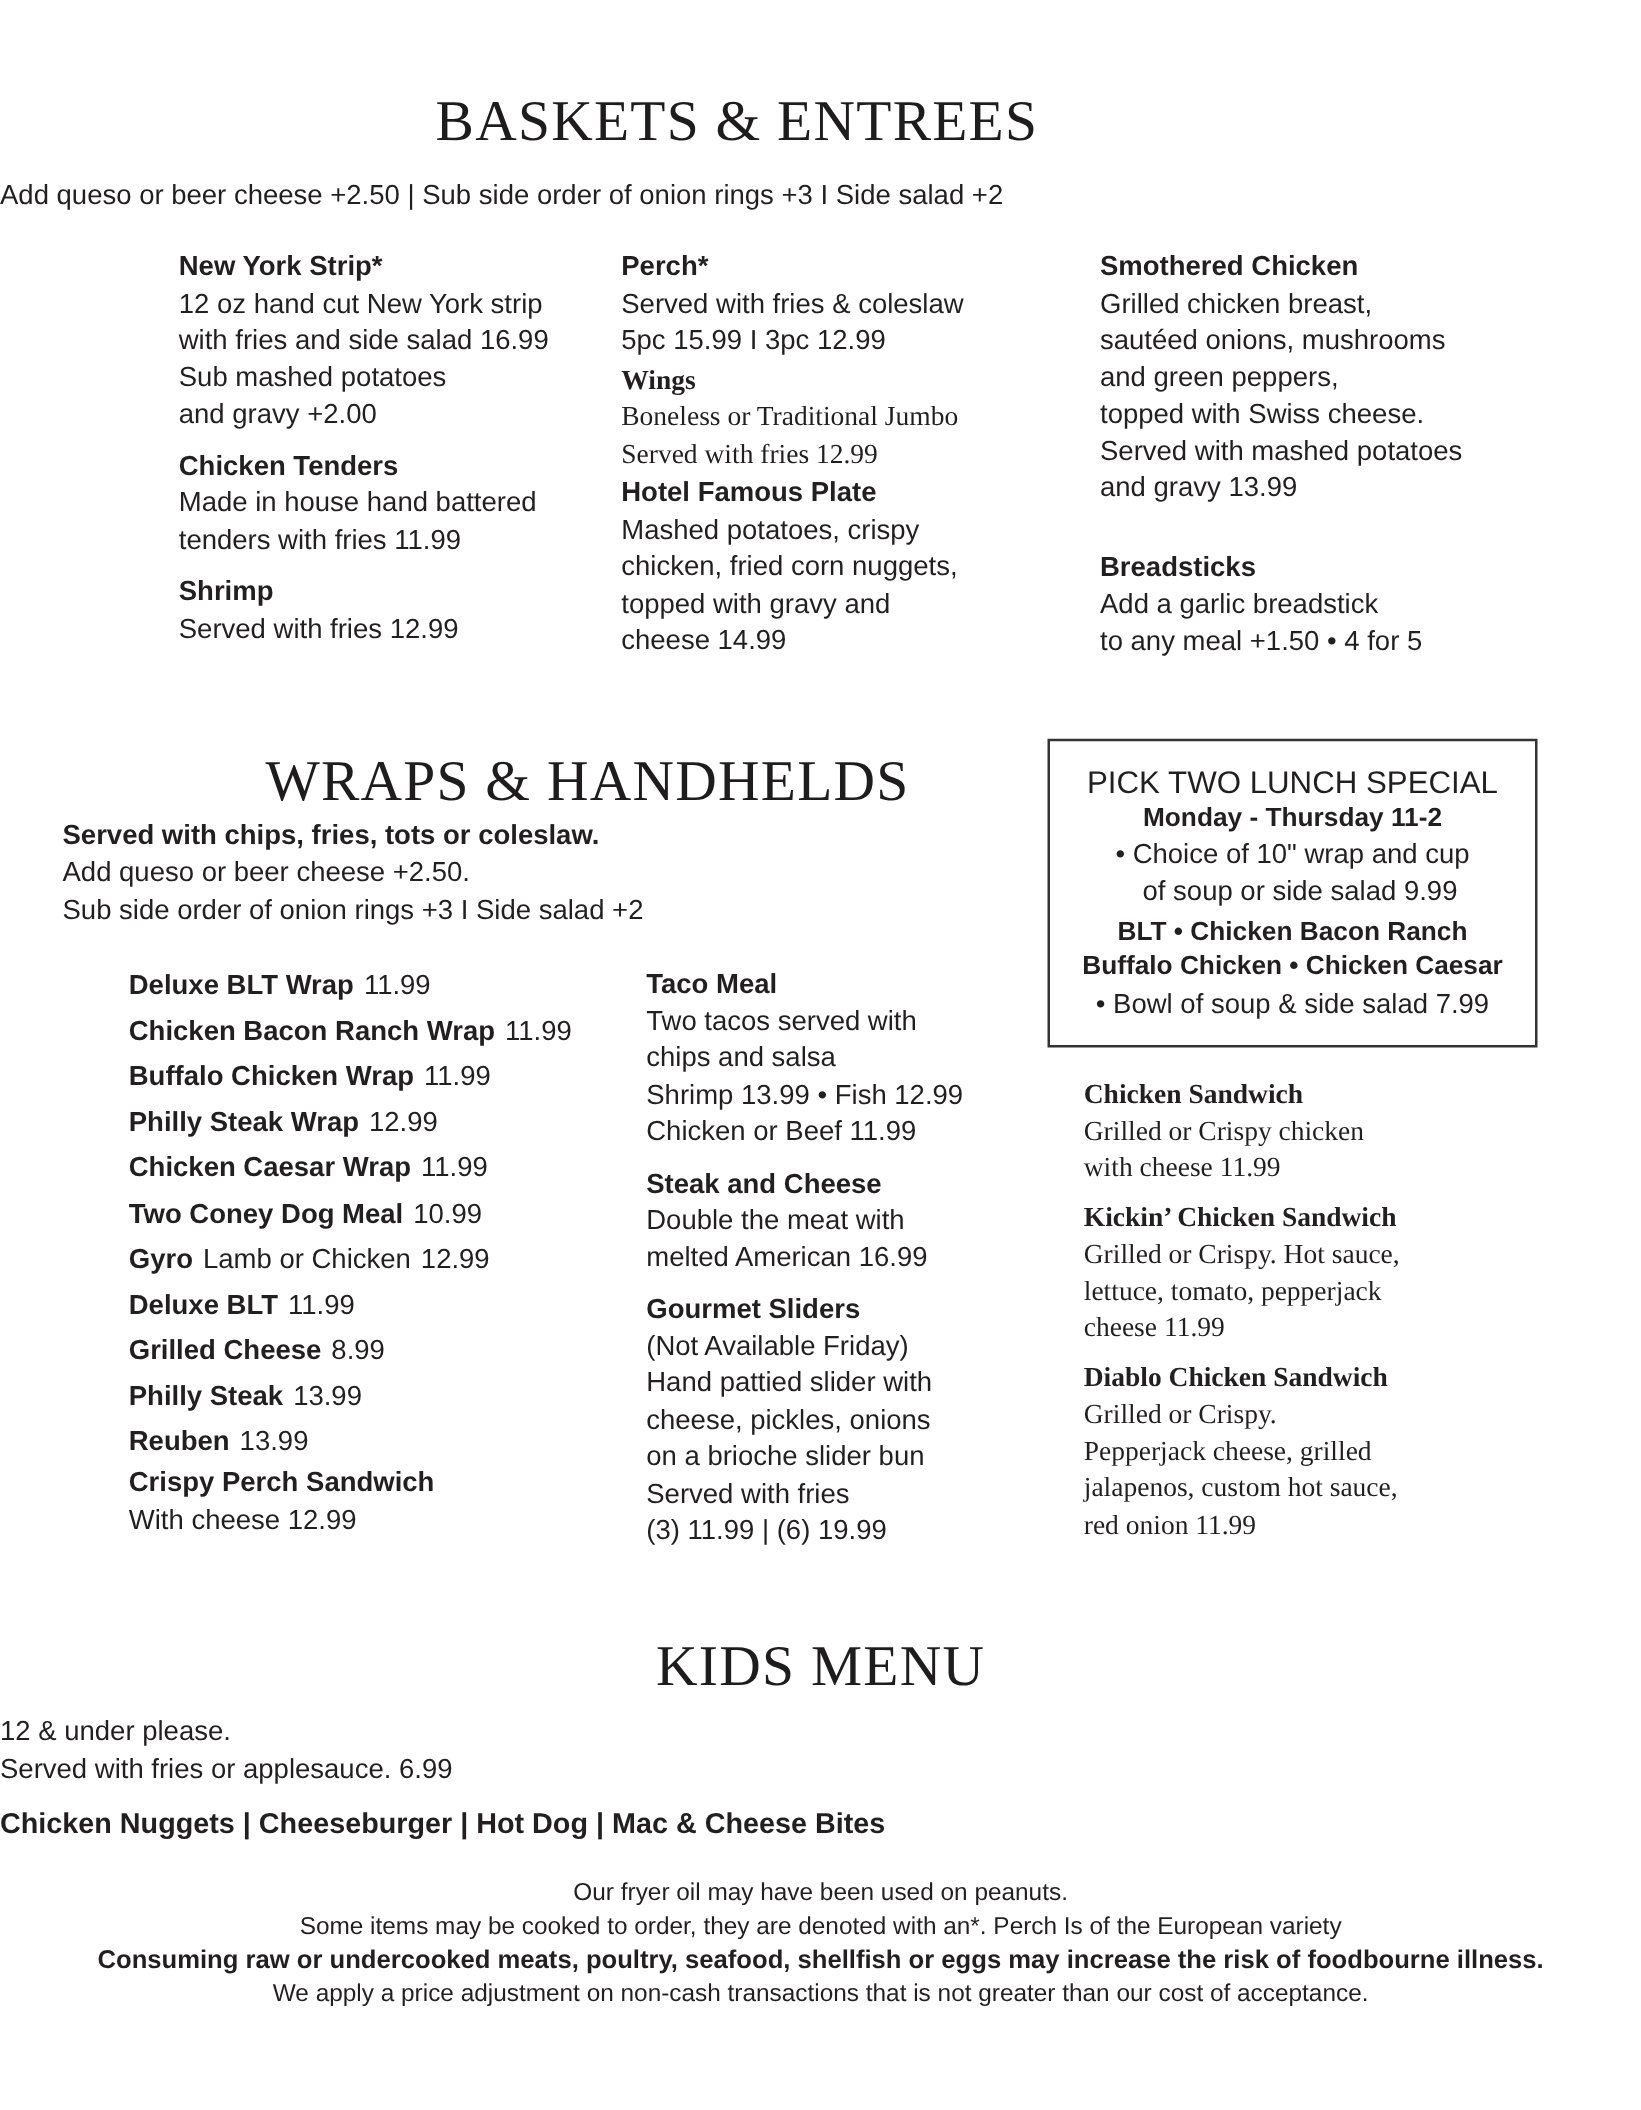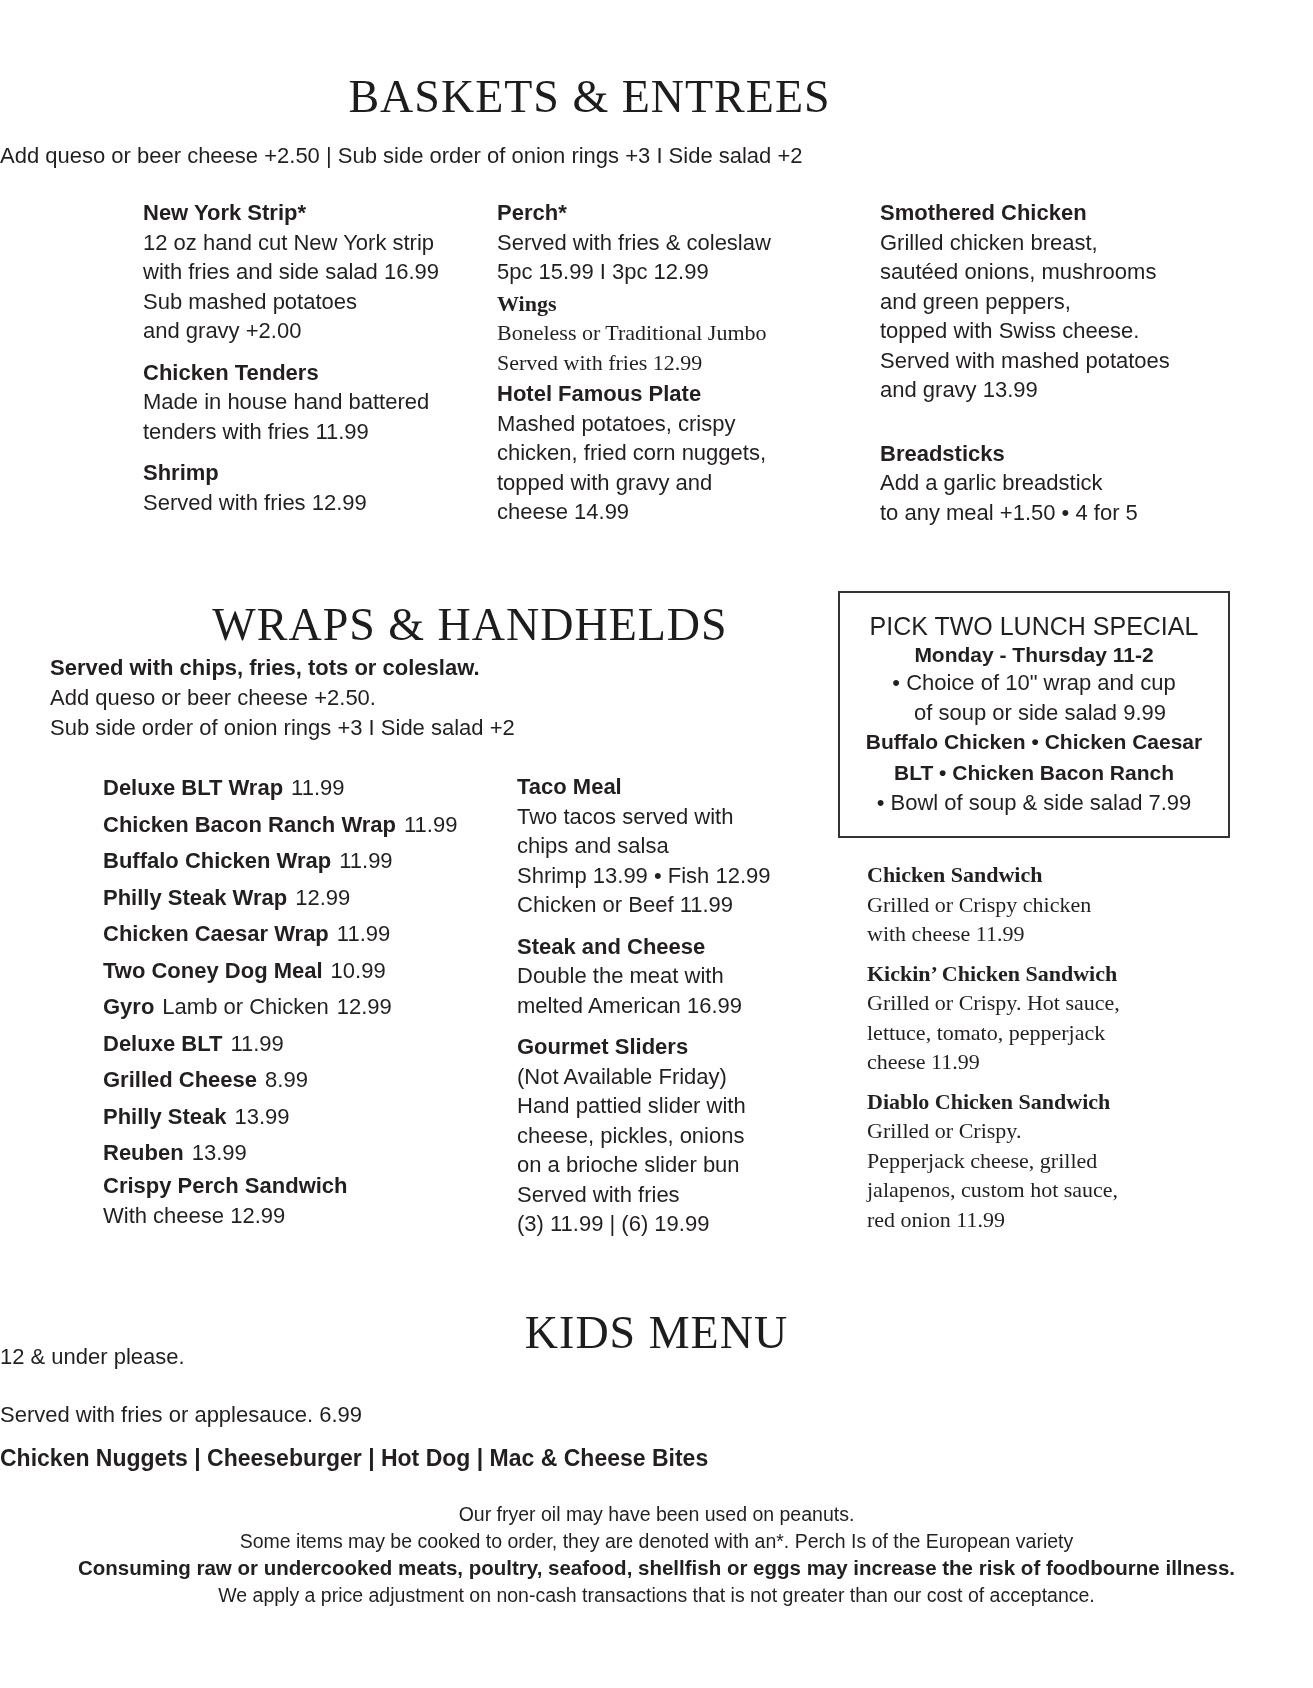--- a/index.html
+++ b/index.html
@@ -124,22 +124,22 @@
       <div>Served with fries</div>
       <div>(3) 11.99  |  (6) 19.99</div>
     </div>
   </div>
 
 <div class="abs box" style="left:838px;top:591px;width:392px;height:247px;padding-top:18px;">
   <div class="l" style="font-size:25px;line-height:30px;">PICK TWO LUNCH SPECIAL</div>
   <div class="l" style="font-weight:bold;font-size:21px;">Monday - Thursday 11-2</div>
   <div class="l" style="line-height:30px;">•  Choice of 10" wrap and cup</div>
   <div class="l" style="line-height:30px;padding-left:12px;">of soup or side salad  9.99</div>
+  <div class="l" style="font-weight:bold;font-size:21px;margin-top:4px;">BLT • Chicken Bacon Ranch</div>
   <div class="l" style="font-weight:bold;font-size:21px;">Buffalo Chicken • Chicken Caesar</div>
-  <div class="l" style="font-weight:bold;font-size:21px;margin-top:4px;">BLT • Chicken Bacon Ranch</div>
   <div class="l" style="line-height:34px;">•  Bowl of soup &amp; side salad 7.99</div>
 </div>
 
 <div class="abs" style="left:867px;top:860px;font-family:Liberation Serif, serif;" id="w-col3">
     <div class="item block" style="margin-bottom: 10px;">
       <div class="name">Chicken Sandwich</div>
       <div>Grilled or Crispy chicken</div>
       <div>with cheese  11.99</div>
     </div>
     <div class="item block" style="margin-bottom: 10px;">
@@ -151,20 +151,20 @@
     <div class="item block" style="margin-bottom: 0px;">
       <div class="name">Diablo Chicken Sandwich</div>
       <div>Grilled or Crispy.</div>
       <div>Pepperjack cheese, grilled</div>
       <div>jalapenos, custom hot sauce,</div>
       <div>red onion  11.99</div>
     </div>
   </div>
 
 <div class="abs title" style="left:0;width:1313px;top:1306px;">KIDS MENU</div>
-<div class="abs center sub" style="left:0;width:1193px;top:1342px;">12 &amp; under please.</div>
+<div class="abs center sub" style="left:0;width:1193px;top:1370px;">12 &amp; under please.</div>
 <div class="abs center sub" style="left:0;width:1313px;top:1400px;">Served with fries or applesauce.  6.99</div>
 <div class="abs center sub" style="left:0;width:1313px;top:1443px;font-weight:bold;font-size:23px;">Chicken Nuggets  |  Cheeseburger  |  Hot Dog  |  Mac &amp; Cheese Bites</div>
 
 <div class="abs foot" style="left:0;width:1313px;top:1501px;">Our fryer oil may have been used on peanuts.</div>
 <div class="abs foot" style="left:0;width:1313px;top:1528px;">Some items may be cooked to order, they are denoted with an*. Perch Is of the European variety</div>
 <div class="abs foot" style="left:0;width:1313px;top:1555px;font-weight:bold;font-size:20.5px;">Consuming raw or undercooked meats, poultry, seafood, shellfish or eggs may increase the risk of foodbourne illness.</div>
 <div class="abs foot" style="left:0;width:1313px;top:1582px;">We apply a price adjustment on non-cash transactions that is not greater than our cost of acceptance.</div>
 
 </body></html>

